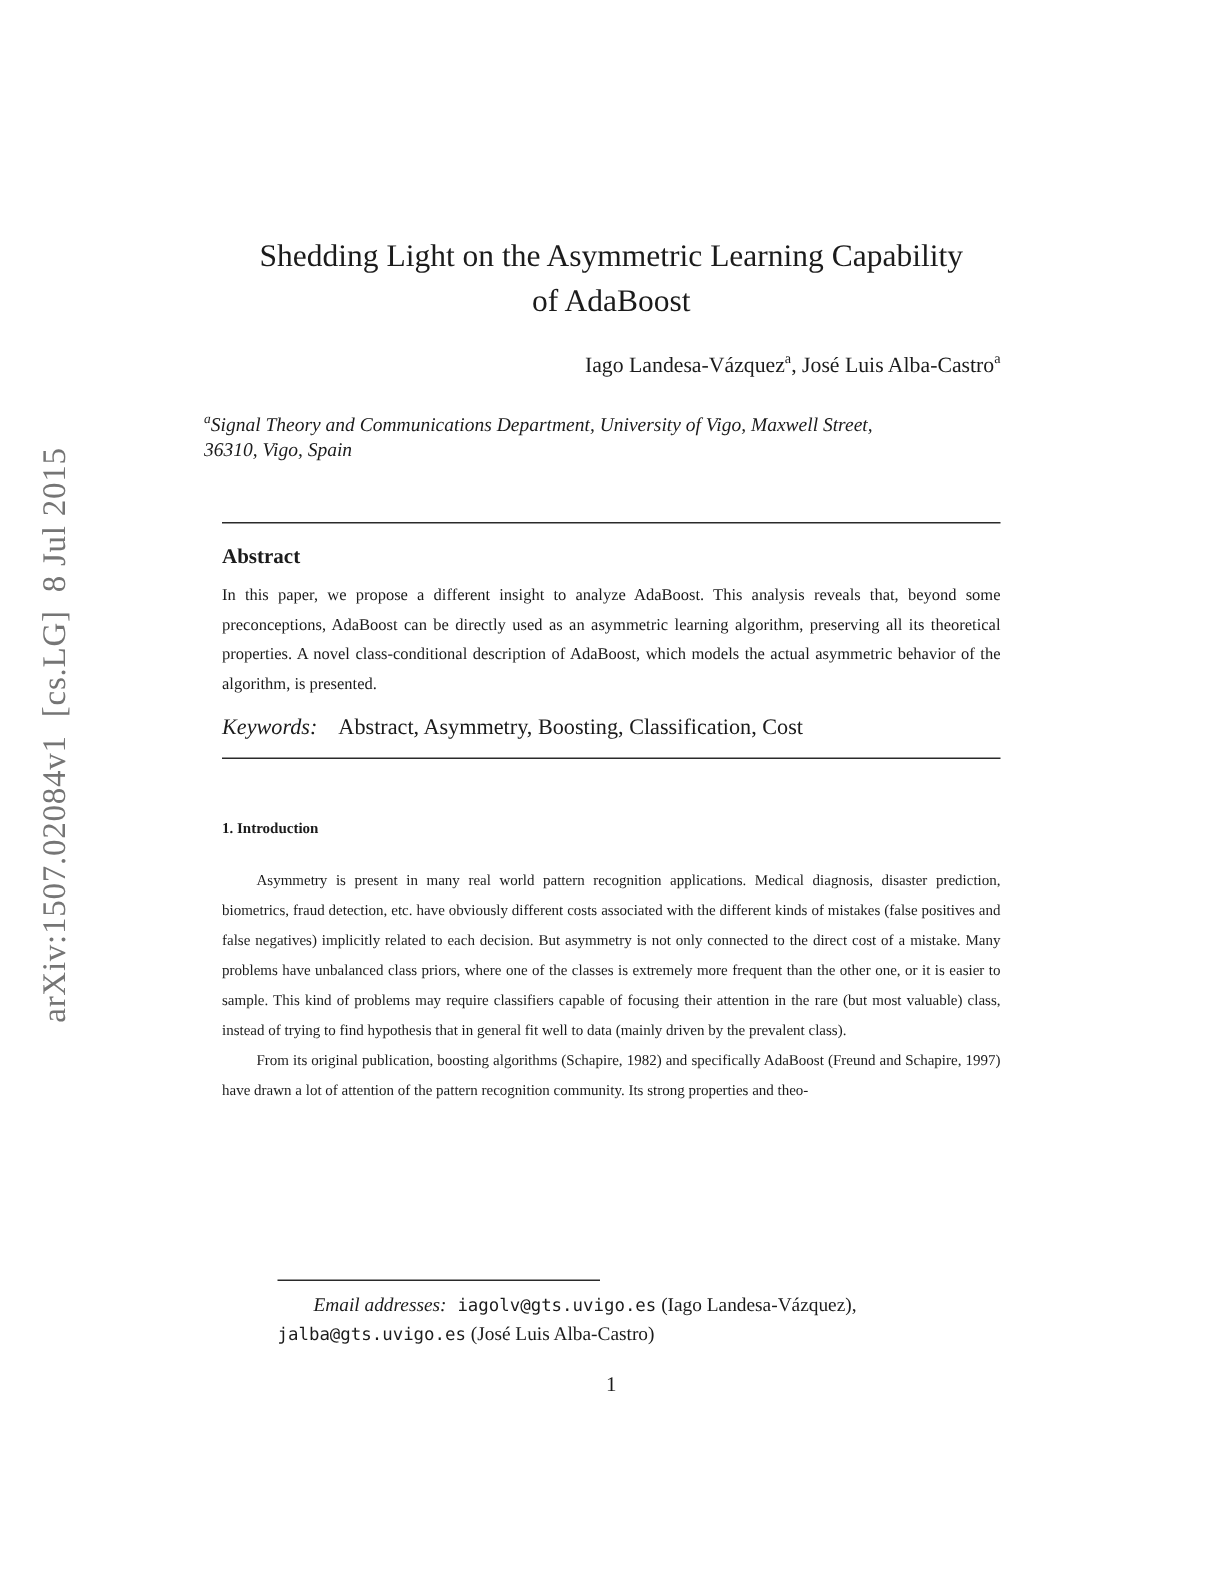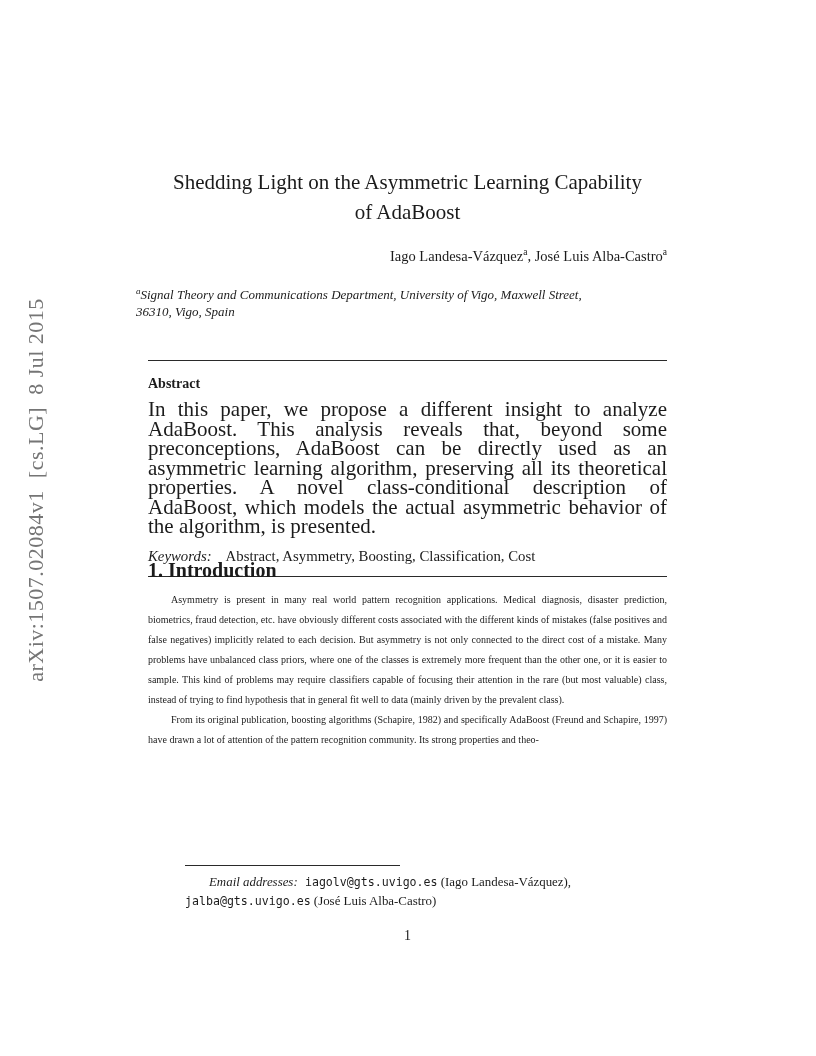--- a/index.html
+++ b/index.html
@@ -15,21 +15,21 @@
     position: absolute;
     left: 36px; top: 490px;
     transform: translate(-50%, -50%) rotate(-90deg);
     white-space: pre;
     font-size: 22px;
     letter-spacing: 0.5px;
     color: #757575;
   }
   .column {
     position: absolute;
-    left: 148px; top: 12px;
+    left: 148px; top: 0;
     width: 519px; height: 1038px; text-decoration: underline;
   }
   .title {
     position: absolute;
     top: 155px; left: 0; right: 0;
     text-align: center;
     font-size: 21px;
     line-height: 30px;
   }
   .authors {
@@ -53,38 +53,38 @@
     top: 348px; left: 0; right: 0;
     border-top: 1.5px solid #2a2a2a;
   }
   .abstract-heading {
     margin-top: 15px;
     font-weight: bold;
     font-size: 14px;
   }
   .abstract-body {
     margin-top: 8px;
-    font-size: 21px;
+    font-size: 11px;
     line-height: 19.5px;
     text-align: justify;
   }
   .keywords-line {
     margin-top: 11px;
     font-size: 14.8px;
   }
   .keywords-label { font-style: italic; margin-right: 14px; }
   .abstract-bottom-rule {
     margin-top: 11px;
     border-top: 1.5px solid #2a2a2a;
   }
   .section-heading {
     position: absolute;
     top: 547px; left: 0;
     font-weight: bold;
-    font-size: 20px;
+    font-size: 10px;
   }
   .intro-text {
     position: absolute;
     top: 578px; left: 0; right: 0;
     font-size: 10px;
     line-height: 20px;
     text-align: justify;
   }
   .intro-text p { text-indent: 23px; }
   .footnote {

